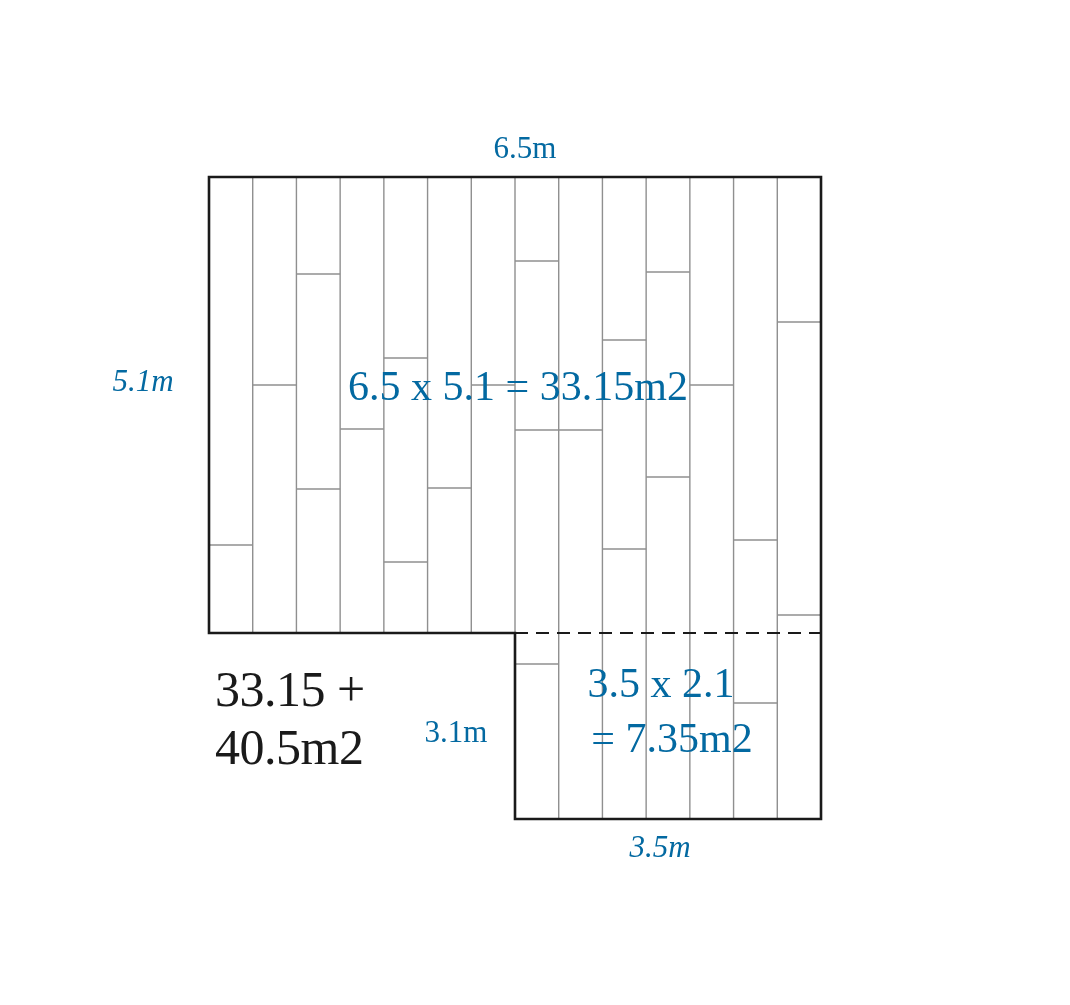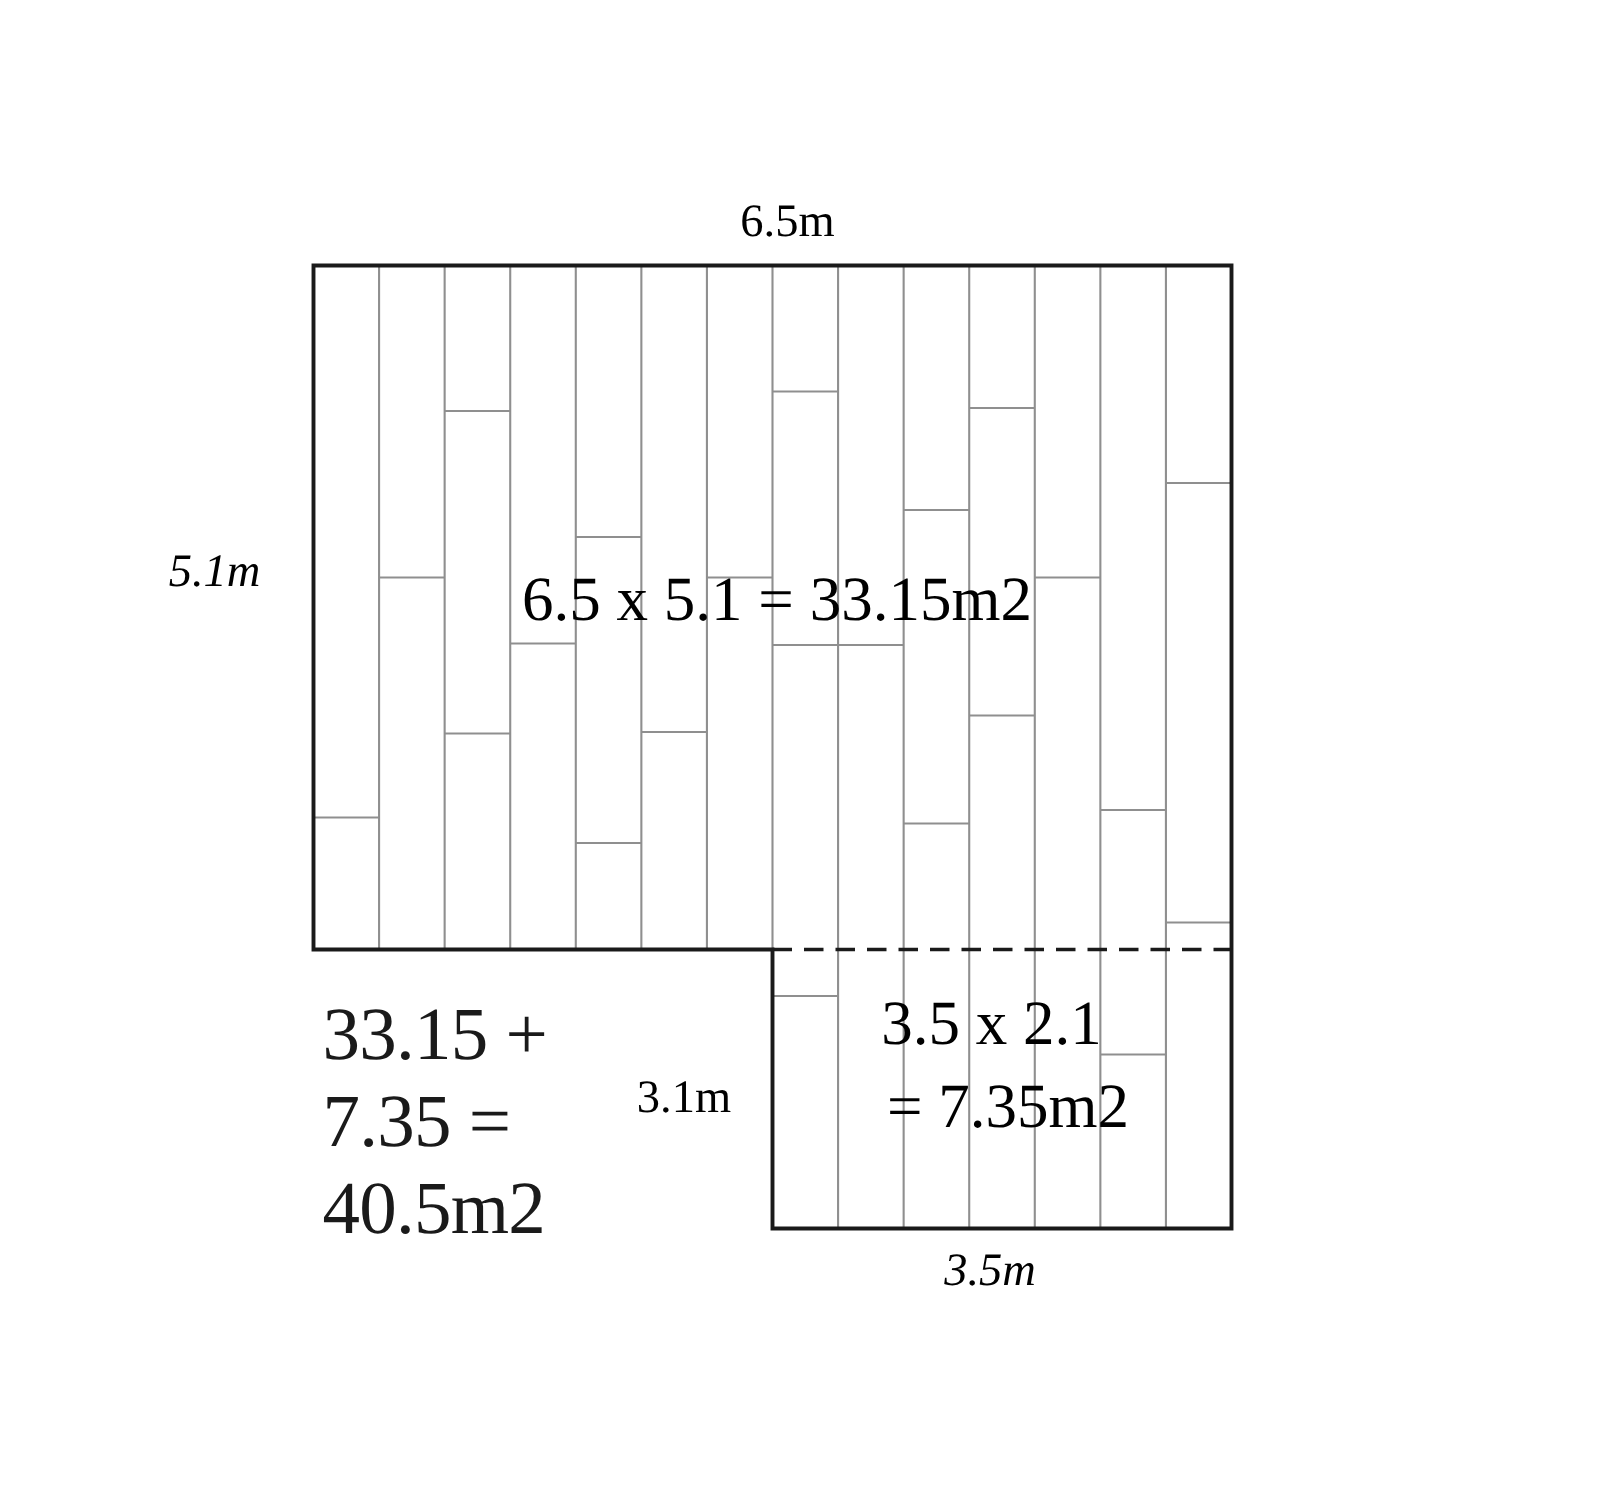--- a/index.html
+++ b/index.html
@@ -17,21 +17,21 @@
     overflow: hidden;
   }
   #floor-svg {
     position: absolute;
     left: 0;
     top: 0;
   }
   .lbl {
     position: absolute;
     white-space: nowrap;
-    color: #000000;
+    color: #0369a1;
     line-height: 1;
   }
   .dim {
     font-size: 31px;
     transform: translate(-50%, -50%);
   }
   .formula {
     font-size: 42px;
     transform: translate(-50%, -50%);
     letter-spacing: 0px;
@@ -90,29 +90,28 @@
       <line x1="777.2857142857143" y1="322" x2="821" y2="322" stroke="#8f8f8f" stroke-width="1.4"></line>
       <line x1="777.2857142857143" y1="615" x2="821" y2="615" stroke="#8f8f8f" stroke-width="1.4"></line>
       <line x1="515" y1="633" x2="821" y2="633" stroke="#1a1a1a" stroke-width="2.2" stroke-dasharray="13 8"></line>
       <path d="M 209,177 H 821 V 819 H 515 V 633 H 209 Z" fill="none" stroke="#1a1a1a" stroke-width="2.6"></path>
     </svg>
 
   <div class="lbl dim" style="left: 525px; top: 147px;">6.5m</div>
 
   <div class="lbl dim" style="left: 143px; top: 380px; font-style: italic;">5.1m</div>
 
-  <div class="lbl formula" style="left: 518px; top: 400px; text-align: center;">6.5 x 5.1 = 33.15m2</div>
+  <div class="lbl formula" style="left: 518px; top: 386px; text-align: center;">6.5 x 5.1 = 33.15m2</div>
 
   <div class="lbl formula" style="left: 661px; top: 683px;">3.5 x 2.1</div>
 
   <div class="lbl formula" style="left: 672px; top: 738px;">= 7.35m2</div>
 
   <div class="lbl dim" style="left: 456px; top: 731px;">3.1m</div>
 
   <div class="lbl dim" style="left: 660px; top: 846px; font-style: italic;">3.5m</div>
 
   <div class="sum-block">
     <div>33.15 +</div>
-    <div>7.35 =</div>
     <div>40.5m2</div>
   </div>
 
 </div>
 
 </body></html>

